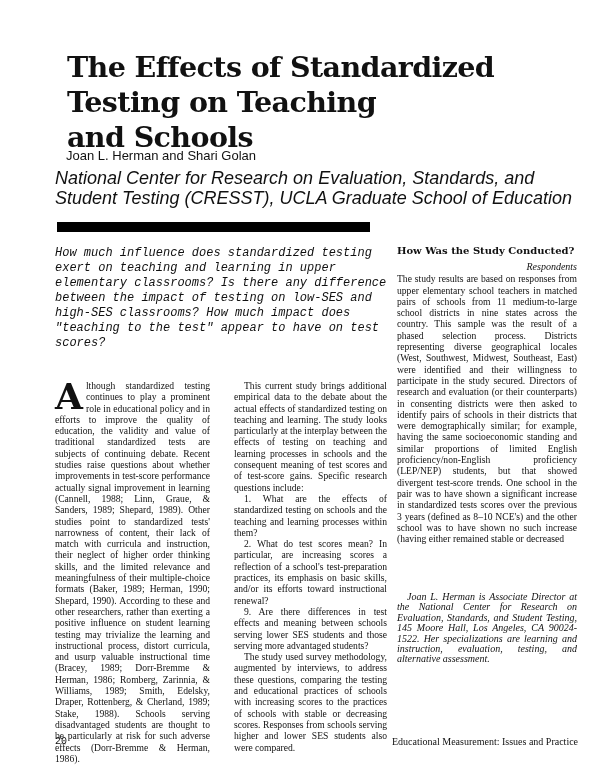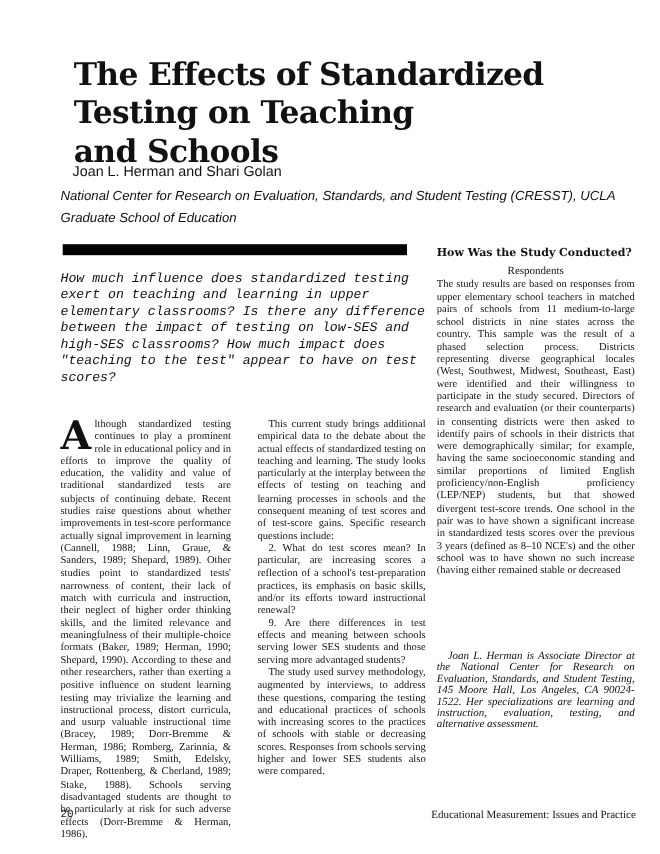--- a/index.html
+++ b/index.html
@@ -1,31 +1,31 @@
 <!DOCTYPE html>
 <html><head>
   <meta charset="utf-8">
   <style>
     html, body { margin: 0; padding: 0; background: #ffffff; }
     body { width: 600px; height: 776px; position: relative; overflow: hidden; color: #111; font-family: "DejaVu Serif", serif; }
     .title { position: absolute; left: 55px; top: 38px; width: 520px; font-family: "DejaVu Serif", serif; font-weight: bold; font-size: 28.5px; line-height: 35px; letter-spacing: -0.6px; margin: 12px; }
     .title span { display: block; }
     .authors { position: absolute; left: 66px; top: 148px; font-family: "Liberation Sans", sans-serif; font-size: 13px; }
-    .affil { position: absolute; left: 55px; top: 168px; width: 540px; font-family: "Liberation Sans", sans-serif; font-style: italic; font-size: 12px; line-height: 20px; }
+    .affil { position: absolute; left: 55px; top: 168px; width: 540px; font-family: "Liberation Sans", sans-serif; font-style: italic; font-size: 18px; line-height: 20px; }
     .rule { position: absolute; left: 57px; top: 222px; width: 313px; height: 10px; background: #000; }
     .abstract { position: absolute; left: 55px; top: 246px; width: 335px; font-family: Liberation Mono, monospace; font-style: italic; font-size: 12px; line-height: 15px; }
     .col { position: absolute; font-family: "Liberation Serif", serif; font-size: 9.6px; line-height: 11.3px; text-align: justify; }
     .col p { margin: 0; }
     .col1 { left: 55px; top: 380px; width: 155px; }
     .col2 { left: 234px; top: 380px; width: 153px; }
-    .col3 { left: 397px; top: 224px; width: 180px; }
+    .col3 { left: 397px; top: 244px; width: 180px; }
     .dropcap { float: left; font-family: "DejaVu Serif", serif; font-weight: bold; font-size: 36px; line-height: 28px; margin: 2px 3px 0 0; }
     .indent { text-indent: 10px; }
     .sec-head { font-family: "DejaVu Serif", serif; font-weight: bold; font-size: 10px; line-height: 14px; margin: 0 0 3px 0 !important; text-align: left; }
-    .sub-head { font-size: 10px; margin-bottom: 1px !important; text-align: center; }
+    .sub-head { font-style: italic; font-size: 10px; margin-bottom: 1px !important; text-align: right; }
     .bio { position: absolute; left: 397px; top: 592px; width: 180px; font-family: "Liberation Serif", serif; font-style: italic; font-size: 10px; line-height: 10.4px; text-align: justify; }
     .bio p { margin: 0; text-indent: 10px; }
     .pageno { position: absolute; left: 55px; top: 736px; font-family: Liberation Mono, monospace; font-size: 10px; }
     .journal { position: absolute; left: 392px; top: 736px; font-family: "Liberation Serif", serif; font-size: 10px; }
   </style>
 </head>
 <body>
 
 <h1 class="title">
   <span>The Effects of Standardized</span>
@@ -40,20 +40,21 @@
 
 <div class="abstract">How much influence does standardized testing exert on teaching and learning in upper elementary classrooms? Is there any difference between the impact of testing on low-SES and high-SES classrooms? How much impact does "teaching to the test" appear to have on test scores?</div>
 
 <div class="col col1">
   <span class="dropcap">A</span>
   <p>lthough standardized testing continues to play a prominent role in educational policy and in efforts to improve the quality of education, the validity and value of traditional standardized tests are subjects of continuing debate. Recent studies raise questions about whether improvements in test-score performance actually signal improvement in learning (Cannell, 1988; Linn, Graue, &amp; Sanders, 1989; Shepard, 1989). Other studies point to standardized tests' narrowness of content, their lack of match with curricula and instruction, their neglect of higher order thinking skills, and the limited relevance and meaningfulness of their multiple-choice formats (Baker, 1989; Herman, 1990; Shepard, 1990). According to these and other researchers, rather than exerting a positive influence on student learning testing may trivialize the learning and instructional process, distort curricula, and usurp valuable instructional time (Bracey, 1989; Dorr-Bremme &amp; Herman, 1986; Romberg, Zarinnia, &amp; Williams, 1989; Smith, Edelsky, Draper, Rottenberg, &amp; Cherland, 1989; Stake, 1988). Schools serving disadvantaged students are thought to be particularly at risk for such adverse effects (Dorr-Bremme &amp; Herman, 1986).</p>
 </div>
 
 <div class="col col2">
   <p class="indent">This current study brings additional empirical data to the debate about the actual effects of standardized testing on teaching and learning. The study looks particularly at the interplay between the effects of testing on teaching and learning processes in schools and the consequent meaning of test scores and of test-score gains. Specific research questions include:</p>
+  <p class="indent">1. What are the effects of standardized testing on schools and the teaching and learning processes within them?</p>
   <p class="indent">2. What do test scores mean? In particular, are increasing scores a reflection of a school's test-preparation practices, its emphasis on basic skills, and/or its efforts toward instructional renewal?</p>
   <p class="indent">9. Are there differences in test effects and meaning between schools serving lower SES students and those serving more advantaged students?</p>
   <p class="indent">The study used survey methodology, augmented by interviews, to address these questions, comparing the testing and educational practices of schools with increasing scores to the practices of schools with stable or decreasing scores. Responses from schools serving higher and lower SES students also were compared.</p>
 </div>
 
 <div class="col col3">
   <p class="sec-head">How Was the Study Conducted?</p>
   <p class="sub-head">Respondents</p>
   <p>The study results are based on responses from upper elementary school teachers in matched pairs of schools from 11 medium-to-large school districts in nine states across the country. This sample was the result of a phased selection process. Districts representing diverse geographical locales (West, Southwest, Midwest, Southeast, East) were identified and their willingness to participate in the study secured. Directors of research and evaluation (or their counterparts) in consenting districts were then asked to identify pairs of schools in their districts that were demographically similar; for example, having the same socioeconomic standing and similar proportions of limited English proficiency/non-English proficiency (LEP/NEP) students, but that showed divergent test-score trends. One school in the pair was to have shown a significant increase in standardized tests scores over the previous 3 years (defined as 8–10 NCE's) and the other school was to have shown no such increase (having either remained stable or decreased</p>
 </div>

